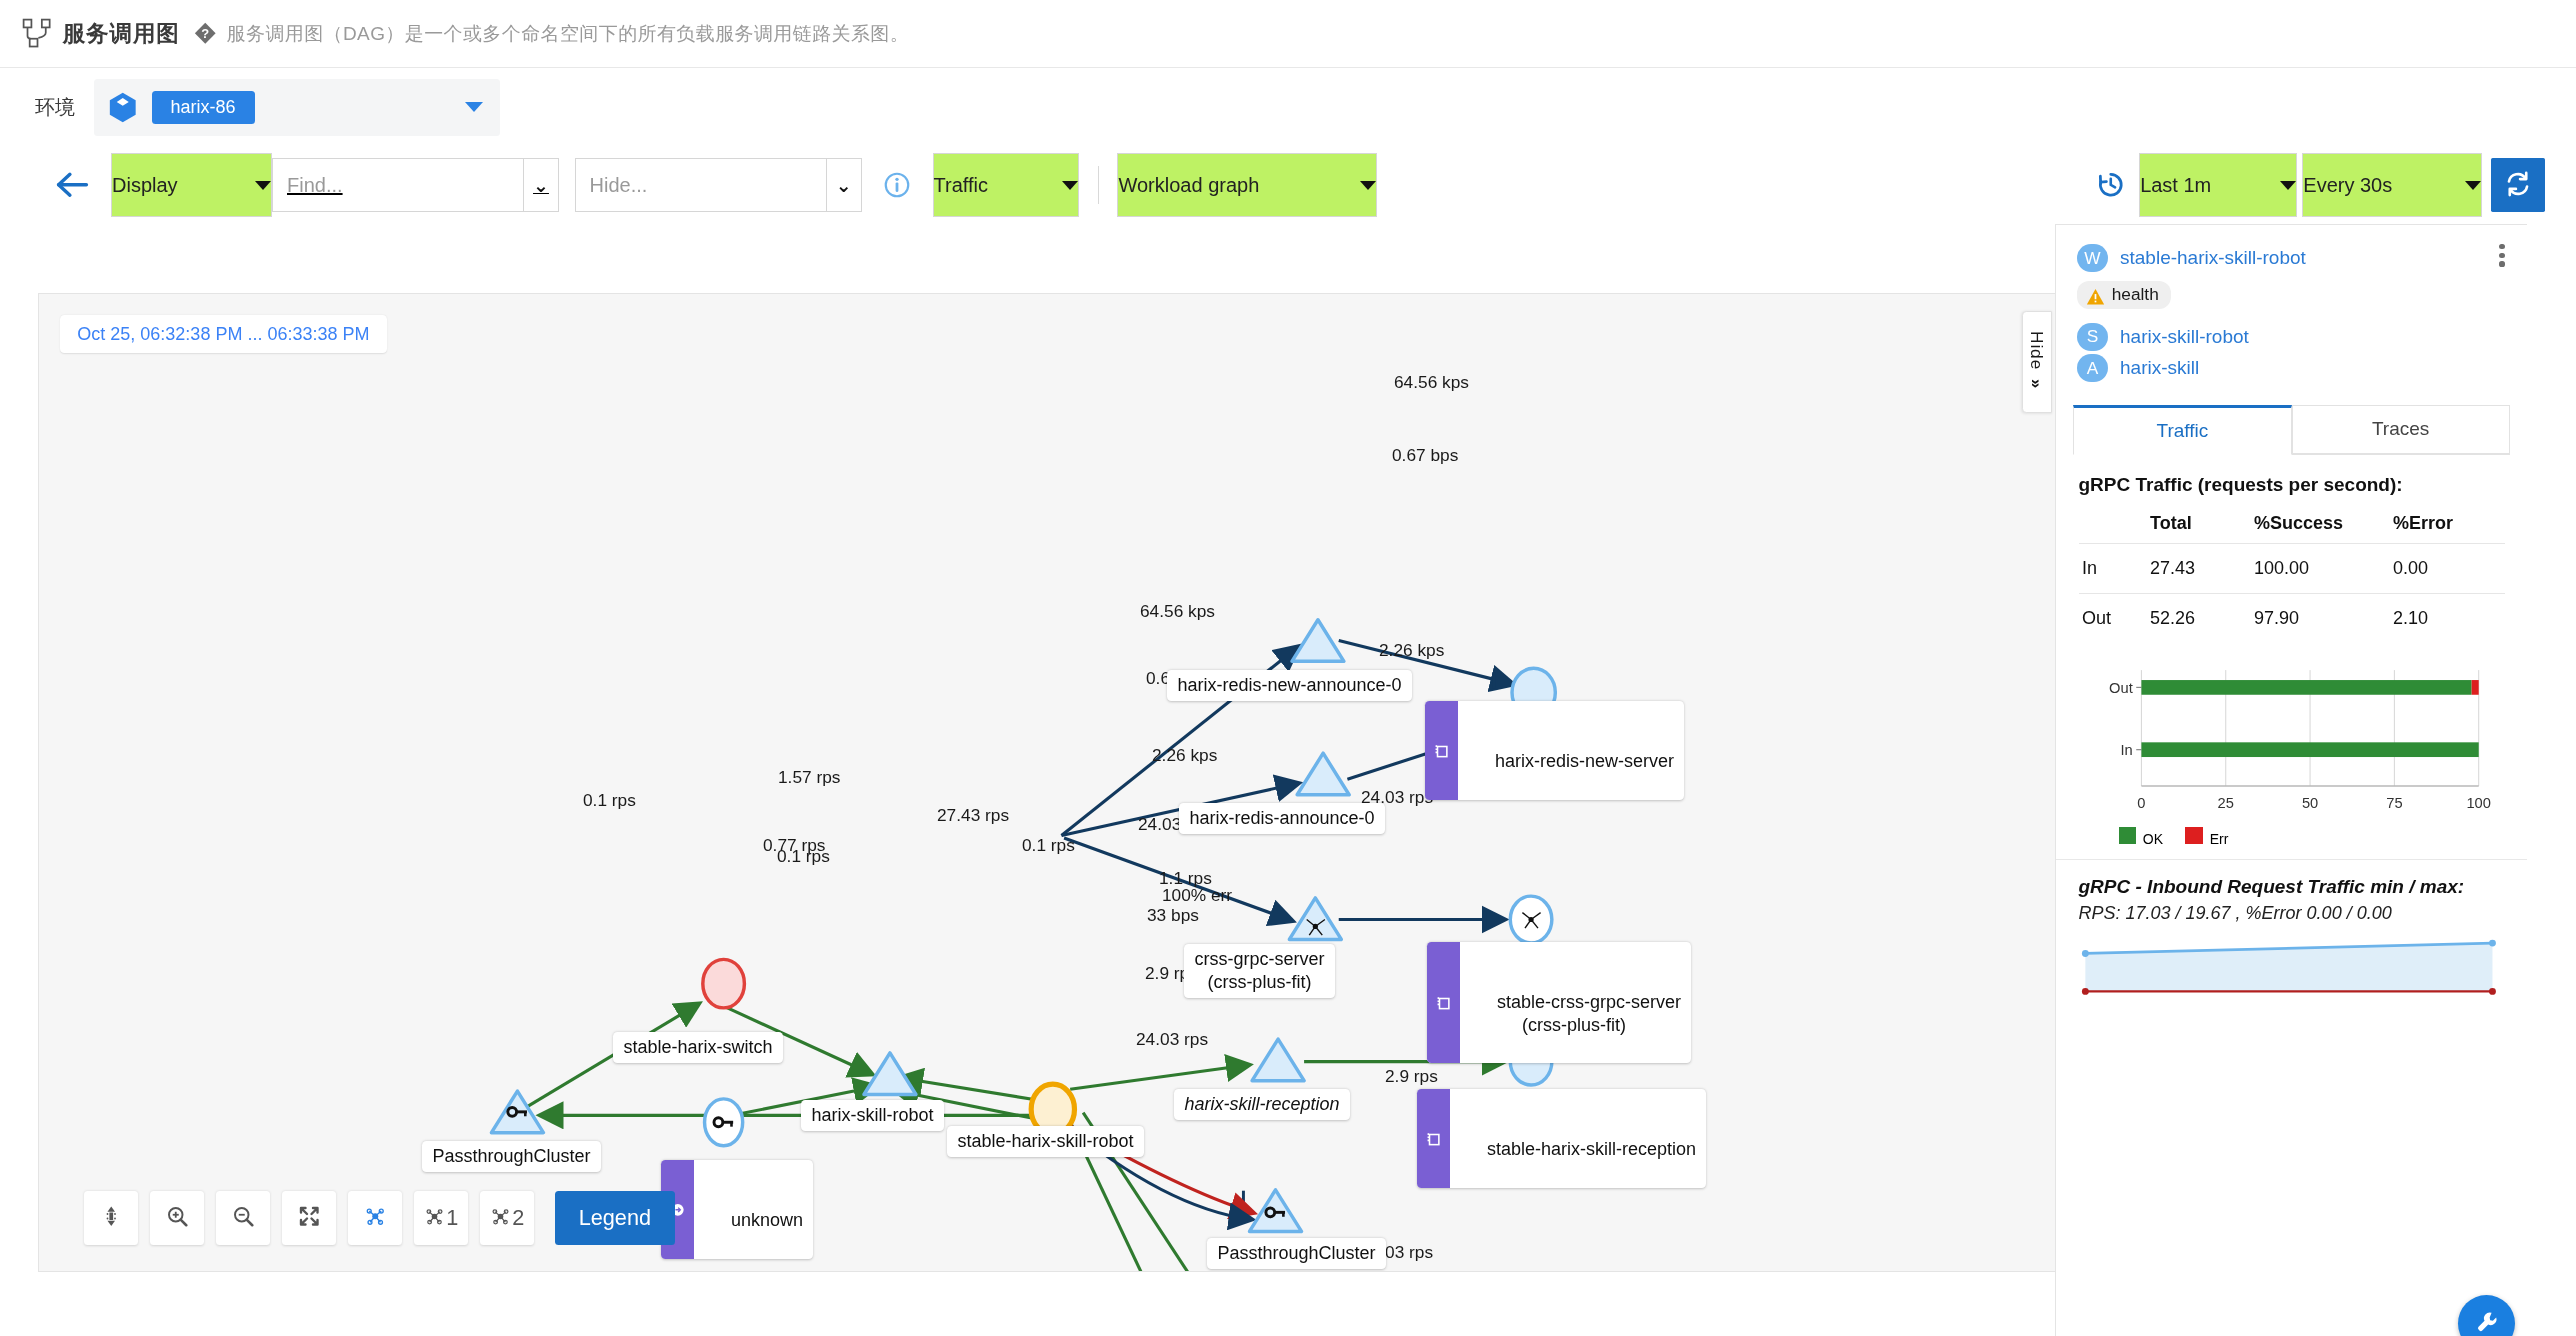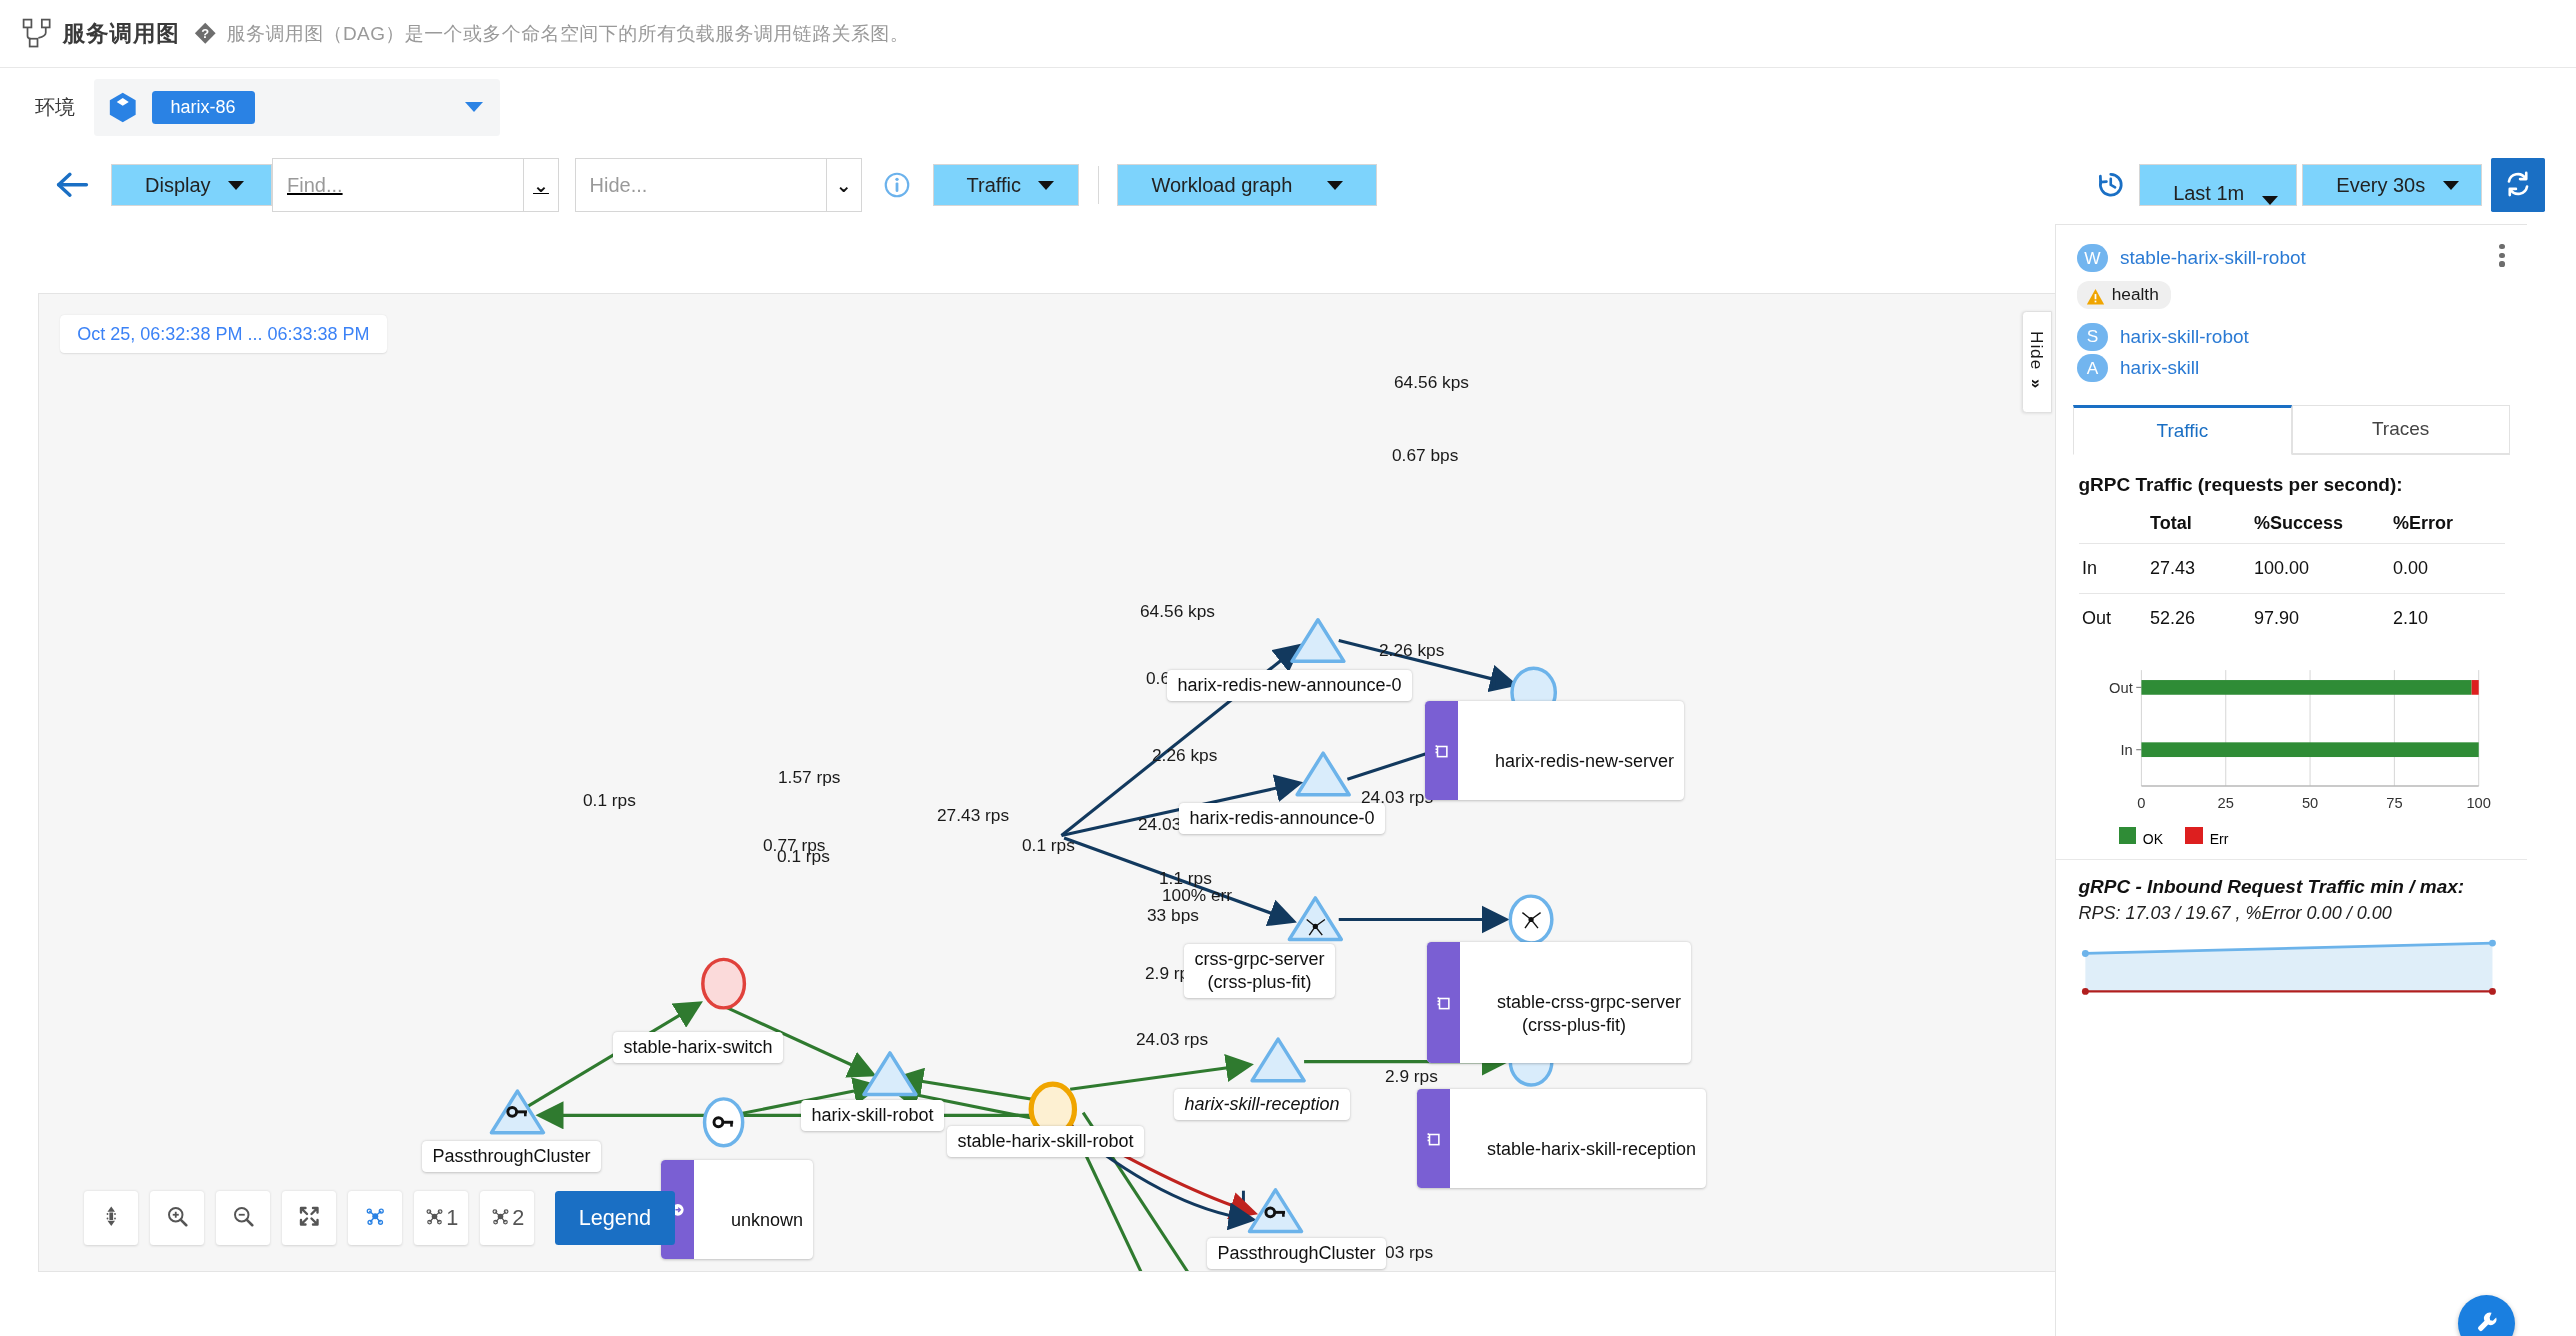--- a/index.html
+++ b/index.html
@@ -86,27 +86,27 @@
   .toolbar {
     height: 78px;
     display: flex;
     align-items: center;
     padding: 0 31px 0 55px;
     background: #fff;
     position: relative;
   }
   .back-arrow { width: 35px; height: 29.5px; margin-right: 21px; cursor: pointer; flex: 0 0 auto; }
   .tb-select {
-    height: 42px;
+    height: 64px;
     border: 0.9px solid #d6d6d6;
-    background: #7dd3fc;
+    background: #bef264;
     display: flex;
     align-items: center;
     justify-content: space-between;
-    padding: 0 33px;
+    padding: 0 0;
     font-size: 20px;
     color: #222;
     cursor: pointer;
     white-space: nowrap;
   }
   .tb-select .caret {
     width: 0; height: 0;
     border-left: 8.7px solid transparent;
     border-right: 8.7px solid transparent;
     border-top: 9.5px solid #111;
@@ -448,21 +448,21 @@
   </div>
 
   <div class="tb-right">
     <span class="clock-icon">
       <svg viewBox="0 0 34 34" width="29.5" height="29.5">
         <path d="M17 5 A12 12 0 1 1 5.6 13.5" fill="none" stroke="#1a6fc4" stroke-width="3.2" stroke-linecap="round"></path>
         <path d="M5 7 L5.3 14 L12 13.4" fill="none" stroke="#1a6fc4" stroke-width="3.2" stroke-linecap="round" stroke-linejoin="round"></path>
         <path d="M17 10 L17 17 L22 20" fill="none" stroke="#1a6fc4" stroke-width="3" stroke-linecap="round"></path>
       </svg>
     </span>
-    <div class="tb-select" style="width:158px;align-items:flex-end;">
+    <div class="tb-select" style="width:158px;">
       <span>Last 1m</span>
       <span class="caret"></span>
     </div>
     <div class="tb-select" style="width:180px;margin-left:5.2px;">
       <span>Every 30s</span>
       <span class="caret"></span>
     </div>
     <div class="refresh-btn" style="margin-left:8.7px;">
       <span>
         <svg viewBox="0 0 34 34" width="28" height="28">

